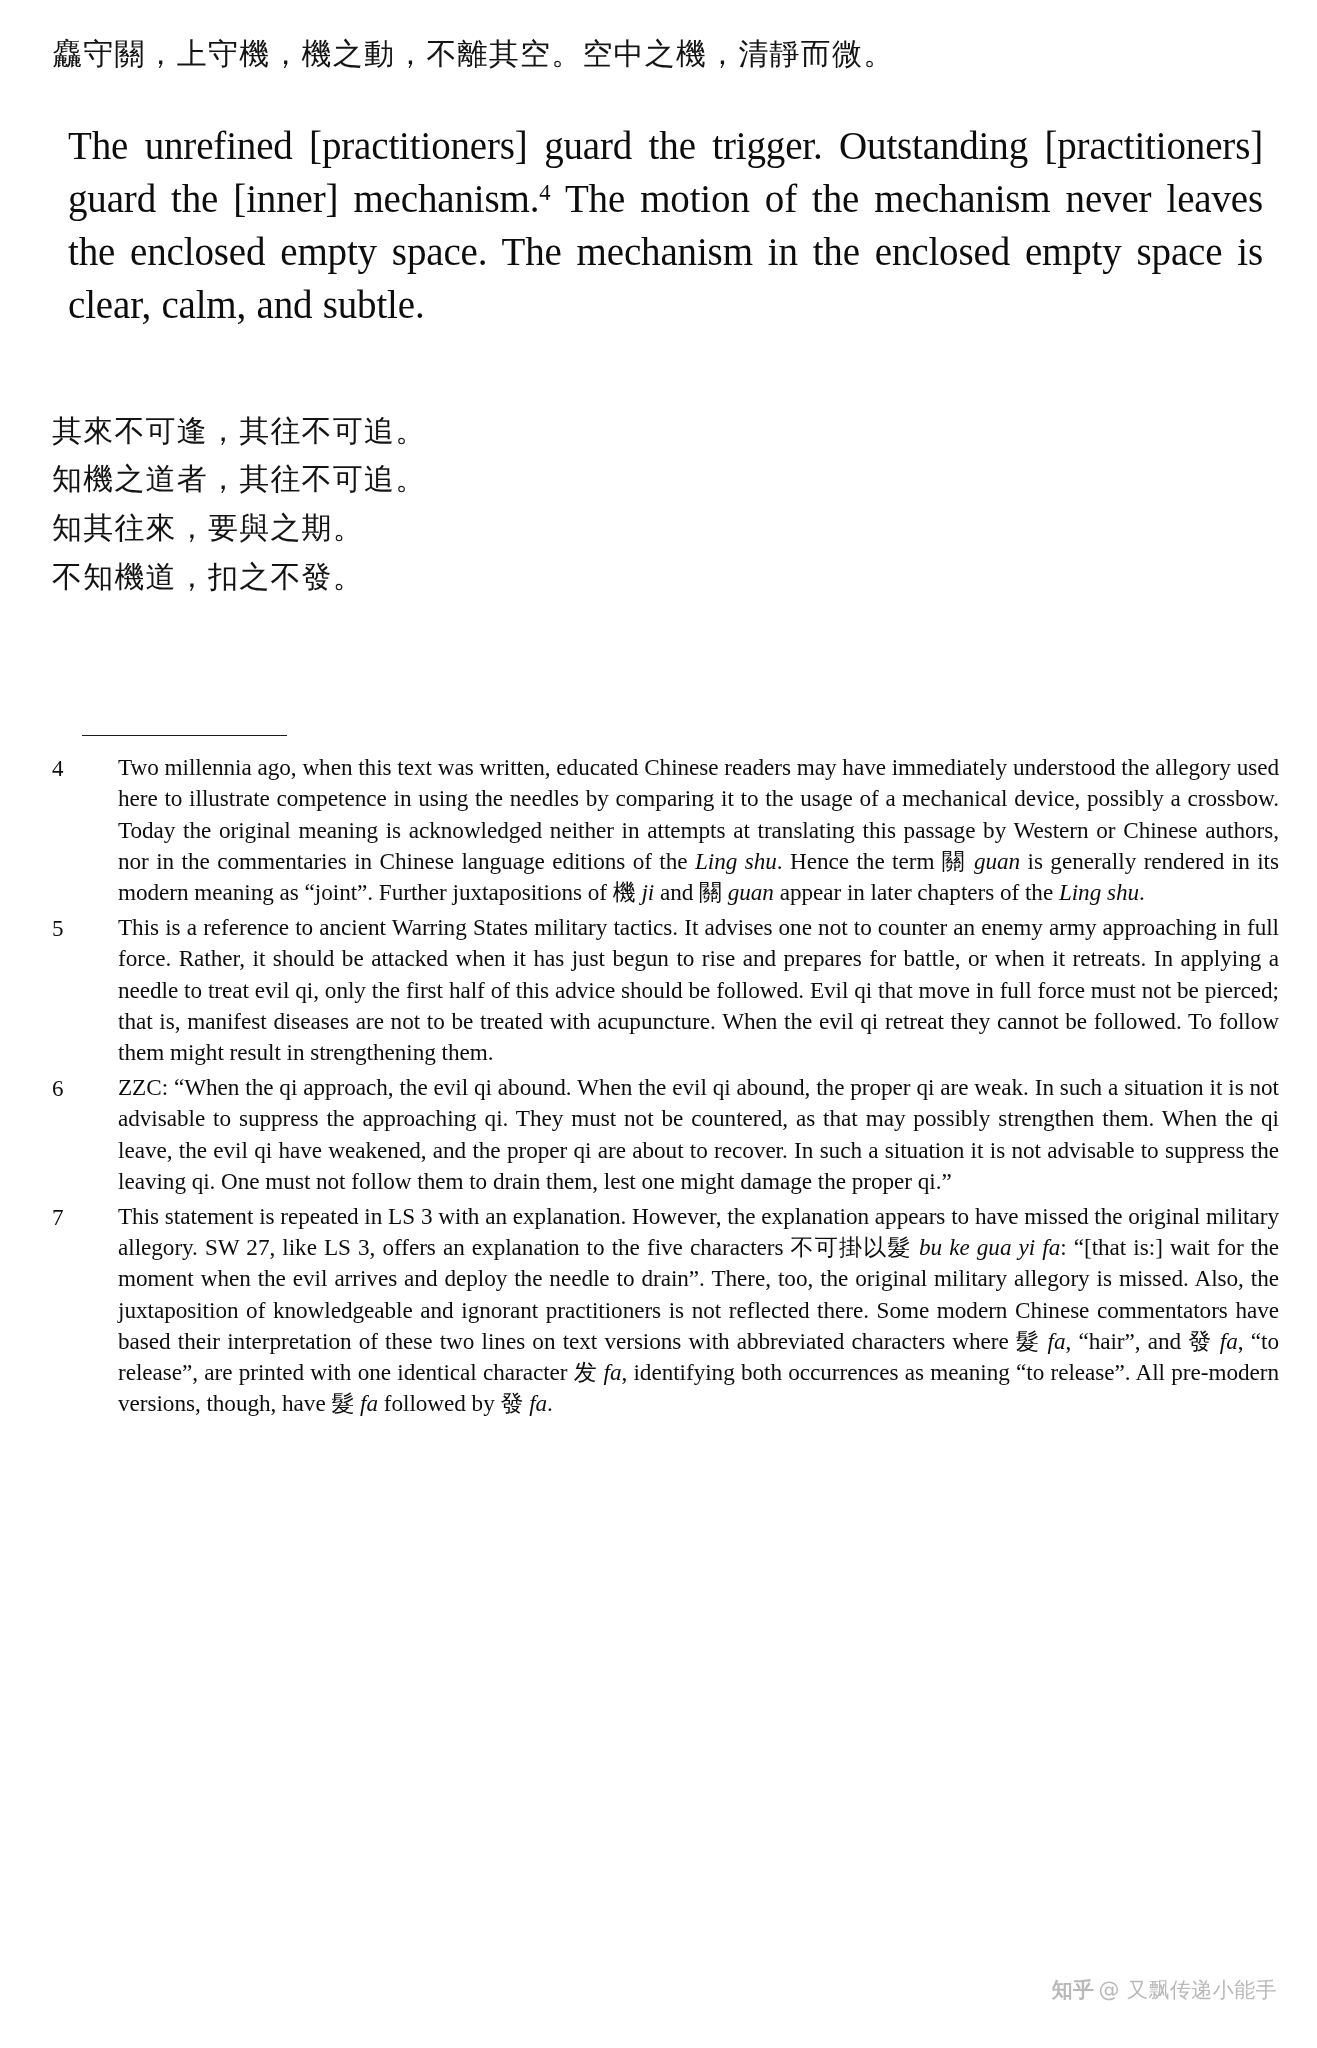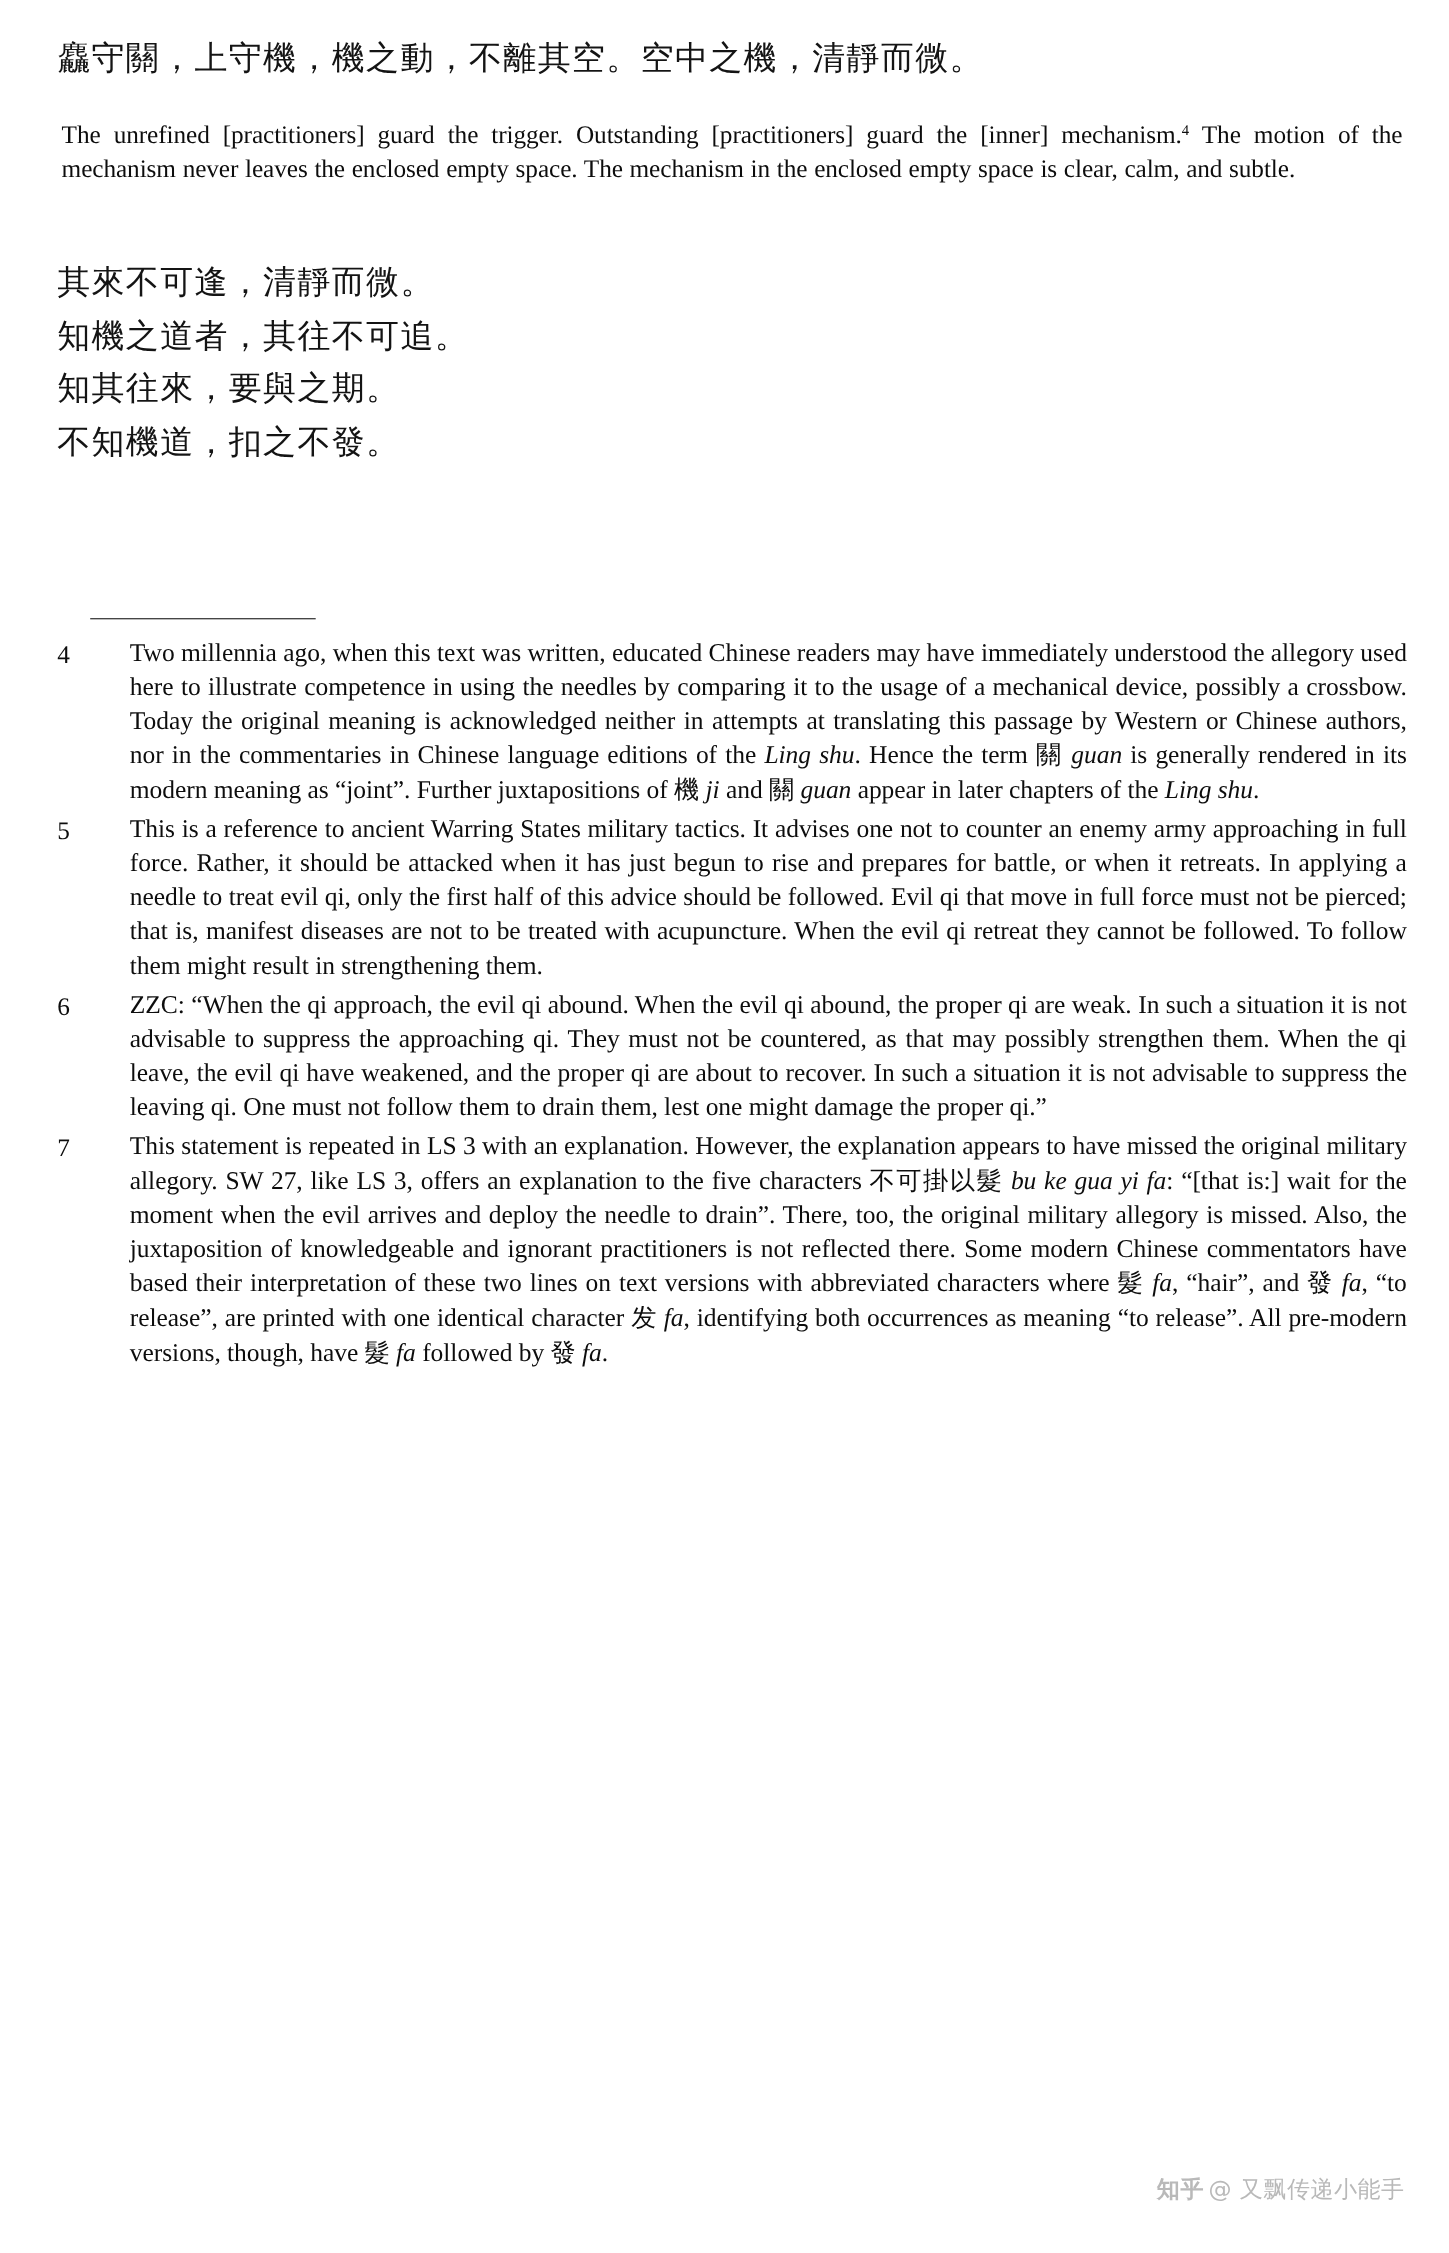--- a/index.html
+++ b/index.html
@@ -36,25 +36,25 @@
     margin: 0 0 14px 0;
   }
   .zh-block-mid {
     margin: 0 0 6px 0;
   }
   .zh-block-mid .zh-line {
     line-height: 1.62;
   }
 
   .en-para {
-    font-size: 23px;
+    font-size: 39px;
     line-height: 1.36;
     text-align: justify;
     text-justify: inter-word;
-    margin: 4px;
+    margin: 16px;
     letter-spacing: -0.004em;
     word-spacing: 0.02em;
   }
 
   .gap-xl { height: 60px; }
   .gap-m  { height: 22px; }
   .gap-s  { height: 10px; }
 
   sup.fn {
     font-size: 0.58em;
@@ -134,21 +134,21 @@
       <p class="zh-line">麤守關，上守機，機之動，不離其空。空中之機，清靜而微。</p>
     </div>
 
     <div class="gap-s"></div>
 
     <p class="en-para"><span>The unrefined [practitioners] guard the trigger. Outstanding [practitioners] guard the [inner] mechanism.</span><sup class="fn">4</sup><span> The motion of the mechanism never leaves the enclosed empty space. The mechanism in the enclosed empty space is clear, calm, and subtle.</span></p>
 
     <div class="gap-xl"></div>
 
     <div class="zh-block-mid">
-      <p class="zh-line">其來不可逢，清靜而微。</p>
+      <p class="zh-line">其來不可逢，其往不可追。</p>
       <p class="zh-line">知機之道者，其往不可追。</p>
       <p class="zh-line">知其往來，要與之期。</p>
       <p class="zh-line">不知機道，扣之不發。</p>
     </div>
 
     <div class="gap-m"></div>
 
 
 
   </div>

